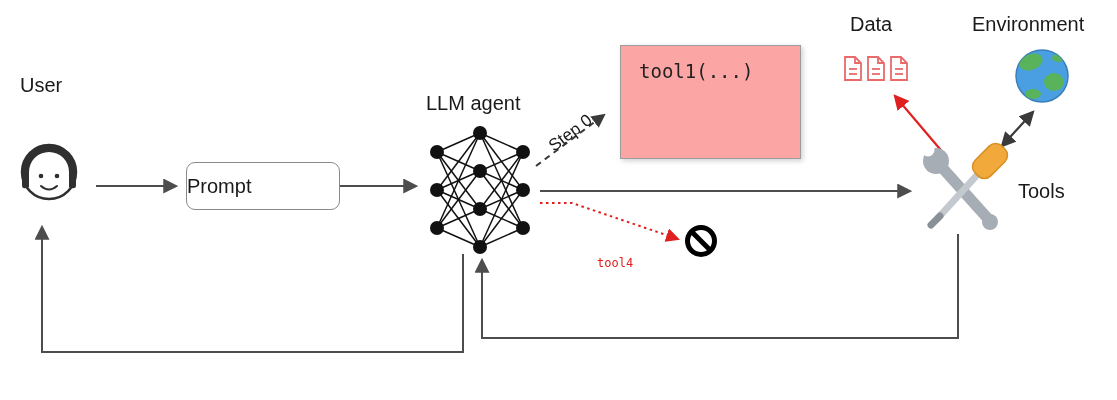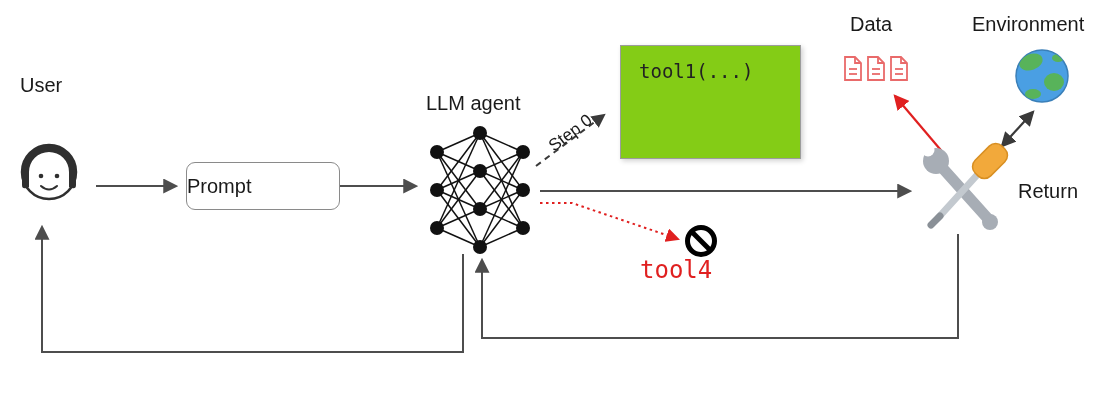--- a/index.html
+++ b/index.html
@@ -11,29 +11,29 @@
   .label{position:absolute;font-size:20px;white-space:nowrap;}
   .mono{font-family:"DejaVu Sans Mono",monospace;}
   .red{color:#e02020;}
   .prompt-box{
     position:absolute;left:186px;top:162px;width:152px;height:46px;
     border:1.5px solid #8a8a8a;border-radius:9px;background:#fff;
     display:flex;align-items:center;justify-content:flex-start;font-size:20px;
   }
   .plan-box{
     position:absolute;left:620px;top:45px;width:181px;height:114px;
-    background:#84cc16;border:1px solid #9c9c9c;box-shadow:2px 2px 5px rgba(0,0,0,.18);
+    background:#fca5a5;border:1px solid #9c9c9c;box-shadow:2px 2px 5px rgba(0,0,0,.18);
     box-sizing:border-box;padding:10px 0 0 18px;
   }
   .plan-line{font-family:"DejaVu Sans Mono",monospace;font-size:19px;line-height:31px;color:#222;}
   .step0{
     position:absolute;left:551px;top:138px;font-size:17px;
     transform:rotate(-37deg);transform-origin:left center;
   }
-  .tool4{position:absolute;left:640px;top:256px;font-size:24px;text-align:right;}
+  .tool4{position:absolute;left:597px;top:256px;font-size:12px;text-align:right;}
 </style>
 </head>
 <body>
 
 <div class="canvas">
 
   <svg class="layer" width="1117" height="400" viewBox="0 0 1117 400">
     <defs>
       <marker id="ah-gray" viewBox="0 0 10 10" refX="8.5" refY="5" markerWidth="7.5" markerHeight="7.5" orient="auto-start-reverse">
         <path d="M0,0 L10,5 L0,10 z" fill="#4d4d4d"></path>
@@ -187,17 +187,17 @@
   <div class="plan-box">
     <div class="plan-line">tool1(...)</div>
   </div>
 
   <div class="tool4 mono red">tool4</div>
 
   <div class="label" style="left:850px;top:13px;">Data</div>
 
   <div class="label" style="left:972px;top:13px;">Environment</div>
 
-  <div class="label" style="left:1018px;top:180px;">Return</div>
+  <div class="label" style="left:1018px;top:180px;">Tools</div>
 
 
 
 </div>
 
 </body></html>

